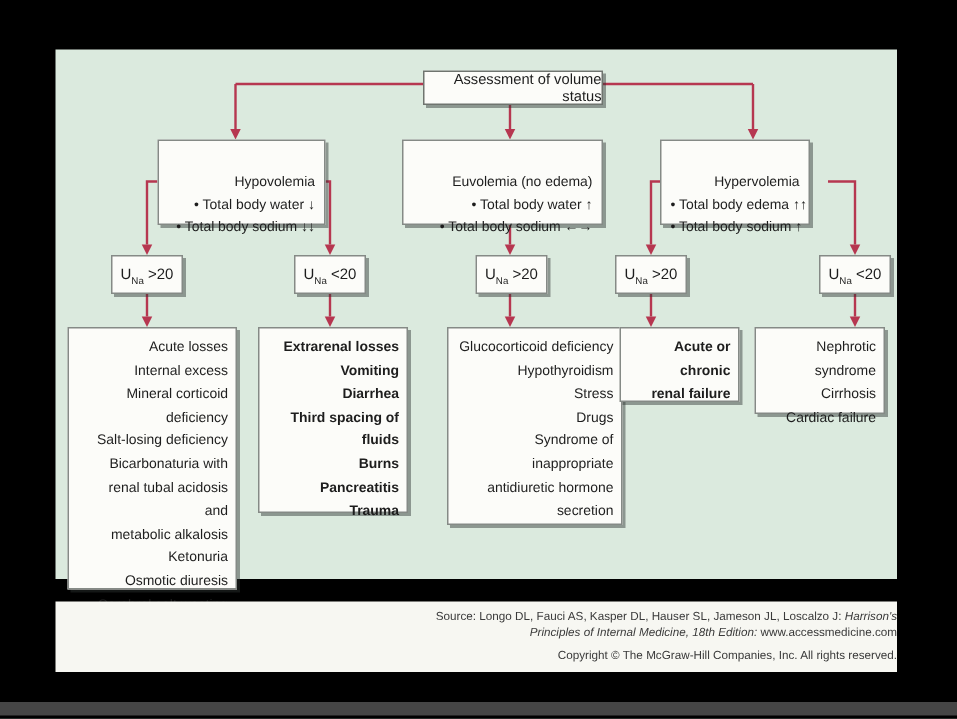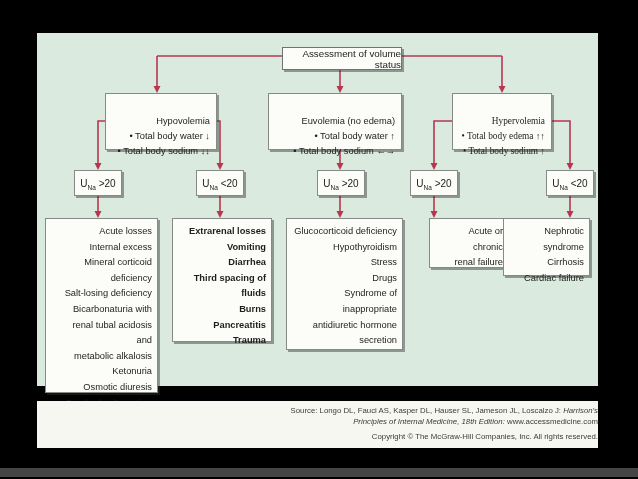--- a/index.html
+++ b/index.html
@@ -94,21 +94,21 @@
   <div class="node cat" style="left: 68px; top: 60px; width: 112px; height: 57px;">
         <div class="cat-title">Hypovolemia</div>
         <div class="bullet">• Total body water ↓</div>
         <div class="bullet">• Total body sodium ↓↓</div>
       </div>
       <div class="node cat" style="left: 231px; top: 60px; width: 134px; height: 57px;">
         <div class="cat-title">Euvolemia (no edema)</div>
         <div class="bullet">• Total body water ↑</div>
         <div class="bullet">• Total body sodium ←→</div>
       </div>
-      <div class="node cat" style="left: 415px; top: 60px; width: 100px; height: 57px; font-family: Liberation Serif, serif;">
+      <div class="node cat" style="left: 403px; top: 60px; width: 100px; height: 57px;">
         <div class="cat-title">Hypervolemia</div>
         <div class="bullet">• Total body edema ↑↑</div>
         <div class="bullet">• Total body sodium ↑</div>
       </div>
       <div class="node una" style="left: 37px; top: 137px; width: 48px;">
         <span><span>U</span><sub>Na</sub><span> &gt;20</span></span>
       </div>
       <div class="node una" style="left: 159px; top: 137px; width: 48px;">
         <span><span>U</span><sub>Na</sub><span> &lt;20</span></span>
       </div>
@@ -136,30 +136,30 @@
       </div>
       <div class="node out" style="left: 135px; top: 185px; width: 100px; height: 124px; font-weight: bold;">
         <div class="out-line">Extrarenal losses</div>
         <div class="out-line">Vomiting</div>
         <div class="out-line">Diarrhea</div>
         <div class="out-line">Third spacing of fluids</div>
         <div class="out-line">Burns</div>
         <div class="out-line">Pancreatitis</div>
         <div class="out-line">Trauma</div>
       </div>
-      <div class="node out" style="left: 249px; top: 185px; width: 117px; height: 132px;">
+      <div class="node out" style="left: 261px; top: 185px; width: 117px; height: 132px;">
         <div class="out-line">Glucocorticoid deficiency</div>
         <div class="out-line">Hypothyroidism</div>
         <div class="out-line">Stress</div>
         <div class="out-line">Drugs</div>
         <div class="out-line">Syndrome of inappropriate</div>
         <div class="out-line">  antidiuretic hormone</div>
         <div class="out-line">  secretion</div>
       </div>
-      <div class="node out" style="left: 392px; top: 185px; width: 80px; height: 50px;">
+      <div class="node out" style="left: 376px; top: 185px; width: 80px; height: 50px; font-weight: bold;">
         <div class="out-line">Acute or chronic</div>
         <div class="out-line">renal failure</div>
       </div>
       <div class="node out" style="left: 466px; top: 185px; width: 87px; height: 58px;">
         <div class="out-line">Nephrotic syndrome</div>
         <div class="out-line">Cirrhosis</div>
         <div class="out-line">Cardiac failure</div>
       </div>
     </div>
   <div class="bottombar"></div>

